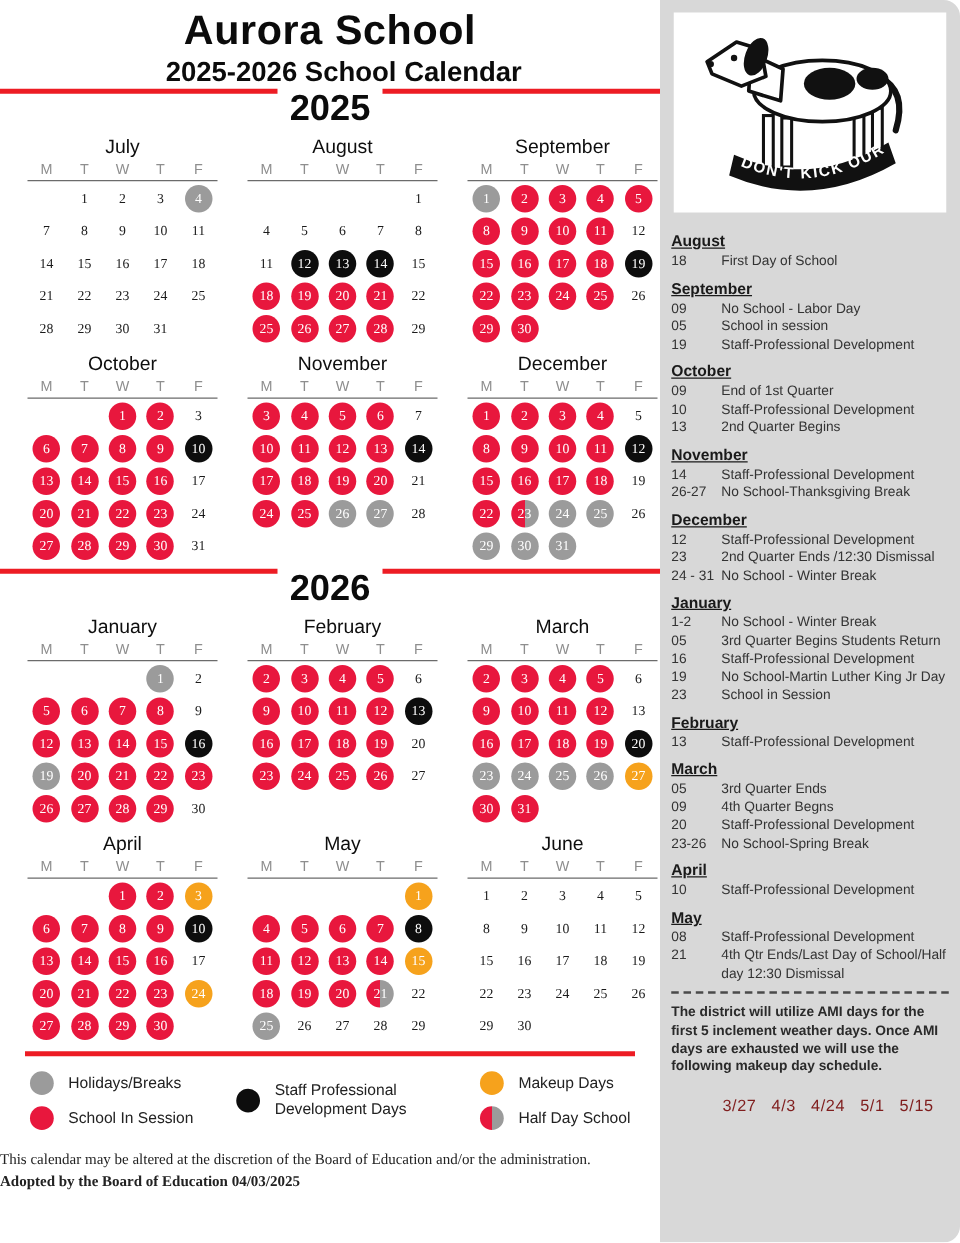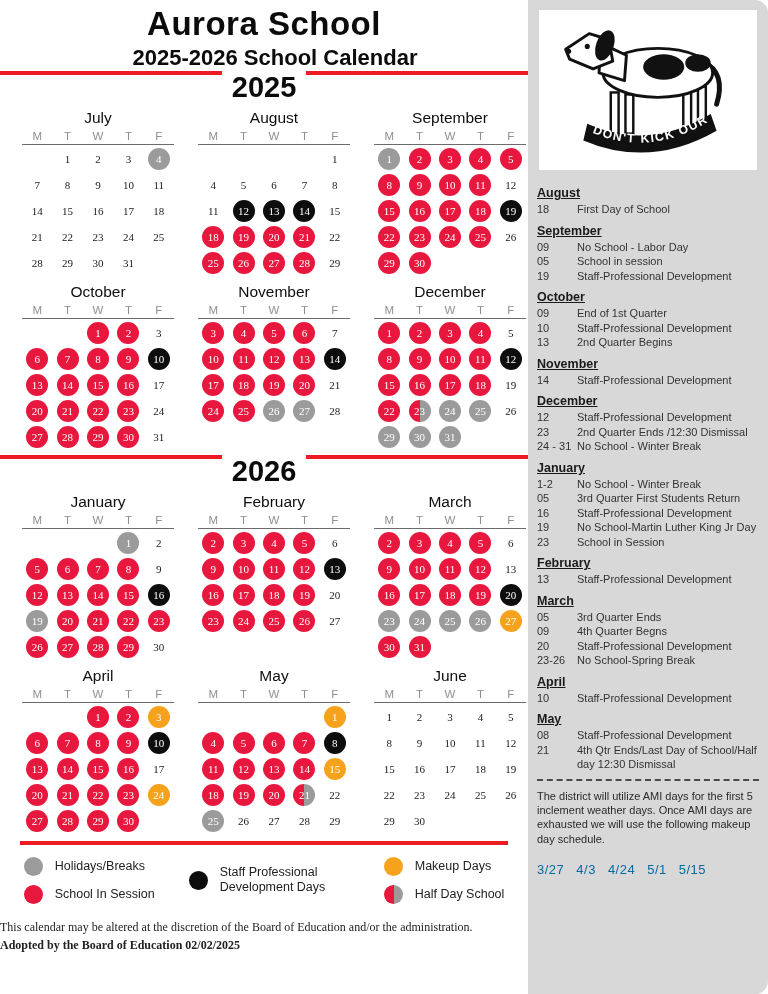--- a/index.html
+++ b/index.html
@@ -44,22 +44,22 @@
   .sidebar { position:absolute; left:528px; top:0; width:240px; height:994px;
              background:var(--sidebar,#d8d8d8); padding:10px 9px 0 9px; }
   .logo-box { width:218px; height:160px; background:#fff; margin:0 auto; display:flex; align-items:center; justify-content:center; }
   .key-dates { margin-top:16px; }
   .kd-section { margin-bottom:7px; }
   .kd-month { font-size:12.5px; font-weight:bold; text-decoration:underline; color:#1a1a1a; margin-bottom:2px; }
   .kd-row { display:flex; font-size:11px; color:#333; line-height:1.32; }
   .kd-date { flex:0 0 40px; }
   .kd-text { flex:1; }
   .ami { margin-top:6px; border-top:2px dashed #4a4a4a; padding-top:8px; }
-  .ami-note { font-size:11px; font-weight:normal; color:#2a2a2a; line-height:1.3; }
-  .makeup-dates { margin-top:16px; font-size:13px; color:#0369a1; letter-spacing:0.5px; }
+  .ami-note { font-size:11px; font-weight:bold; color:#2a2a2a; line-height:1.3; }
+  .makeup-dates { margin-top:16px; font-size:13px; color:#7f1d1d; letter-spacing:0.5px;text-align:right; }
   .makeup-dates span { margin-right:12px; }
 </style>
 </head>
 <body>
 
 <div class="page">
 
   <div class="main">
     <div class="title-line">Aurora School</div>
     <div class="subtitle">2025-2026 School Calendar</div>
@@ -634,21 +634,21 @@
           </div>
           <div class="legend-item">
             <span class="legend-dot c-half"></span>
             <span class="legend-label">Half Day School</span>
           </div>
         </div>
       </div>
 
     <div class="footer">
       <div>This calendar may be altered at the discretion of the Board of Education and/or the administration.</div>
-      <div class="adopted">Adopted by the Board of Education 02/02/2025</div>
+      <div class="adopted">Adopted by the Board of Education 04/03/2025</div>
     </div>
   </div>
 
   <div class="sidebar">
     <div class="logo-box">
       <svg viewBox="0 0 200 155" width="196" height="152">
         <path d="M156,48 Q180,60 170,92" fill="none" stroke="#111" stroke-width="5" stroke-linecap="round"></path>
         <rect x="136" y="76" width="8" height="44" fill="#fff" stroke="#111" stroke-width="2.5"></rect>
         <rect x="151" y="74" width="8" height="42" fill="#fff" stroke="#111" stroke-width="2.5"></rect>
         <rect x="62" y="80" width="8" height="42" fill="#fff" stroke="#111" stroke-width="2.5"></rect>
@@ -706,20 +706,24 @@
             <span class="kd-date">13</span>
             <span class="kd-text">2nd Quarter Begins</span>
           </div>
         </div>
         <div class="kd-section">
           <div class="kd-month">November</div>
           <div class="kd-row">
             <span class="kd-date">14</span>
             <span class="kd-text">Staff-Professional Development</span>
           </div>
+          <div class="kd-row">
+            <span class="kd-date">26-27</span>
+            <span class="kd-text">No School-Thanksgiving Break</span>
+          </div>
         </div>
         <div class="kd-section">
           <div class="kd-month">December</div>
           <div class="kd-row">
             <span class="kd-date">12</span>
             <span class="kd-text">Staff-Professional Development</span>
           </div>
           <div class="kd-row">
             <span class="kd-date">23</span>
             <span class="kd-text">2nd Quarter Ends /12:30 Dismissal</span>
@@ -730,21 +734,21 @@
           </div>
         </div>
         <div class="kd-section">
           <div class="kd-month">January</div>
           <div class="kd-row">
             <span class="kd-date">1-2</span>
             <span class="kd-text">No School - Winter Break</span>
           </div>
           <div class="kd-row">
             <span class="kd-date">05</span>
-            <span class="kd-text">3rd Quarter First Students Return</span>
+            <span class="kd-text">3rd Quarter Begins Students Return</span>
           </div>
           <div class="kd-row">
             <span class="kd-date">16</span>
             <span class="kd-text">Staff-Professional Development</span>
           </div>
           <div class="kd-row">
             <span class="kd-date">19</span>
             <span class="kd-text">No School-Martin Luther King Jr Day</span>
           </div>
           <div class="kd-row">

